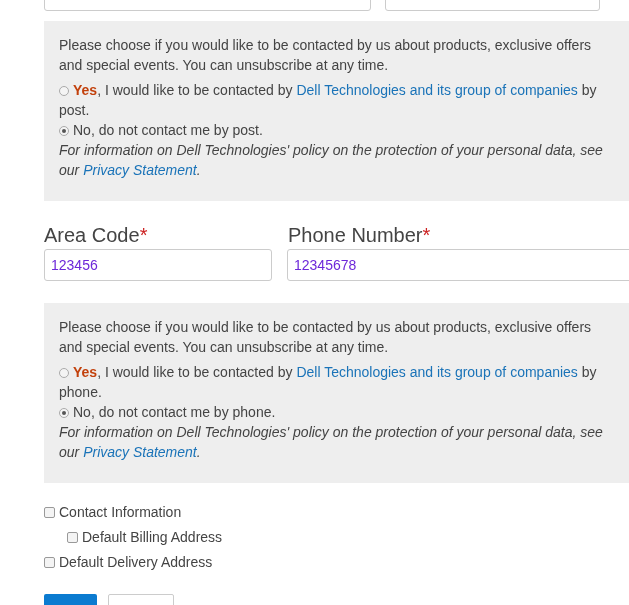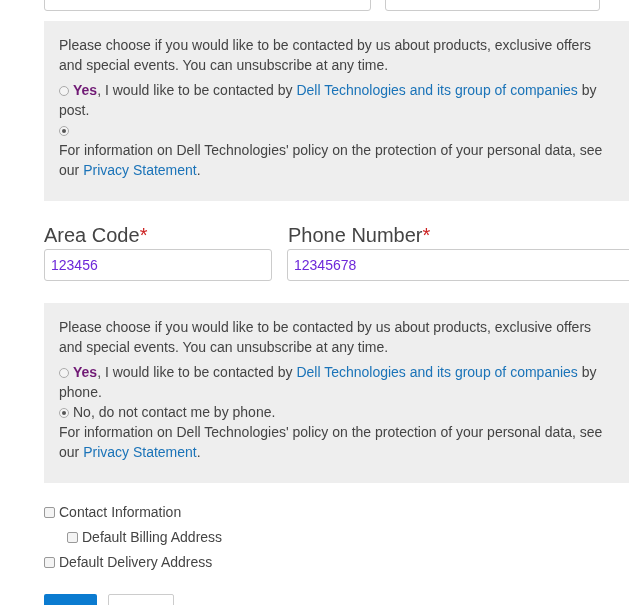--- a/index.html
+++ b/index.html
@@ -21,22 +21,22 @@
   .radio {
     display: inline-block; width: 10px; height: 10px; border: 1px solid #aaaaaa;
     border-radius: 50%; background: #f4f4f4; vertical-align: -1px; margin-right: 4px;
     position: relative; box-sizing: border-box;
   }
   .radio.checked::after {
     content: ""; position: absolute; left: 2px; top: 2px; width: 4px; height: 4px;
     border-radius: 50%; background: #555;
   }
   .link { color: #1a73b8; text-decoration: none; cursor: pointer; }
-  .italic { }
-  .bold { font-weight: bold; color: #701a75; }
+  .italic { font-style: italic; }
+  .bold { font-weight: bold; color: #c2410c; }
   .field-label { position: absolute; font-size: 20px; color: #444; }
   .req { color: #cc2222; }
   .field-input {
     position: absolute; height: 32px; border: 1px solid #cccccc; border-radius: 3px;
     box-sizing: border-box; padding: 0 6px; font-family: "Liberation Sans", sans-serif;
     font-size: 14px; color: #6d28d9; background: #fff;
   }
   .check-row { position: absolute; left: 44px; font-size: 14px; color: #444; display: flex; align-items: center; }
   .checkbox {
     width: 11px; height: 11px; border: 1px solid #999; border-radius: 2px; background: #f4f4f4;
@@ -56,21 +56,21 @@
 
 <div class="top-input" style="left:44px; width:325px;"></div>
 <div class="top-input" style="left:385px; width:213px;"></div>
 
 <div class="consent-box" style="top:21px; height:180px;">
   <p>Please choose if you would like to be contacted by us about products, exclusive offers and special events. You can unsubscribe at any time.</p>
   <label class="radio-row">
     <span class="radio"></span><span class="bold">Yes</span><span>, I would like to be contacted by </span><a class="link">Dell Technologies and its group of companies</a><span> by post.</span>
   </label>
   <label class="radio-row">
-    <span class="radio checked"></span>
+    <span class="radio checked"></span><span>No, do not contact me by post.</span>
   </label>
   <div class="italic">
     <span>For information on Dell Technologies' policy on the protection of your personal data, see our </span><a class="link">Privacy Statement</a><span>.</span>
   </div>
 </div>
 
 <div class="field-label" style="left:44px; top:224px;">
   <span>Area Code</span><span class="req">*</span>
 </div>
 <input class="field-input" style="left: 44px; top: 249px; width: 228px;" value="123456">

